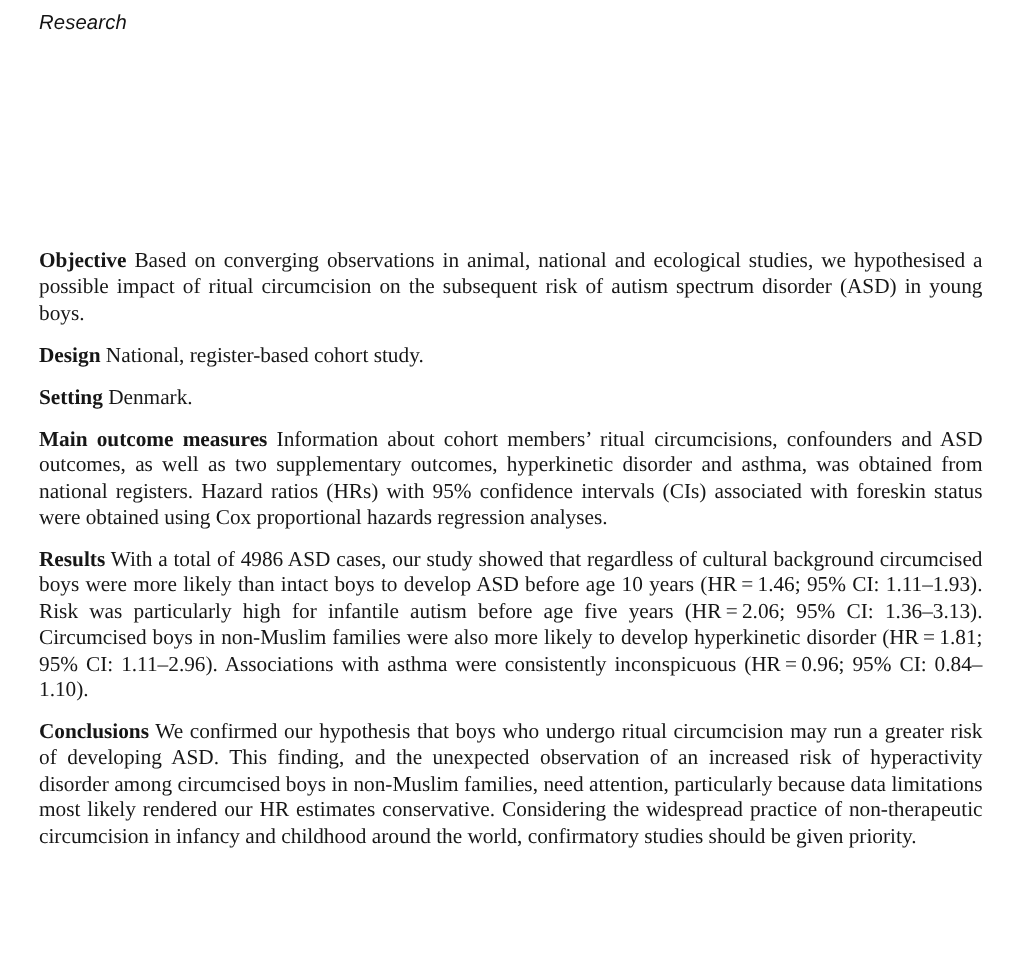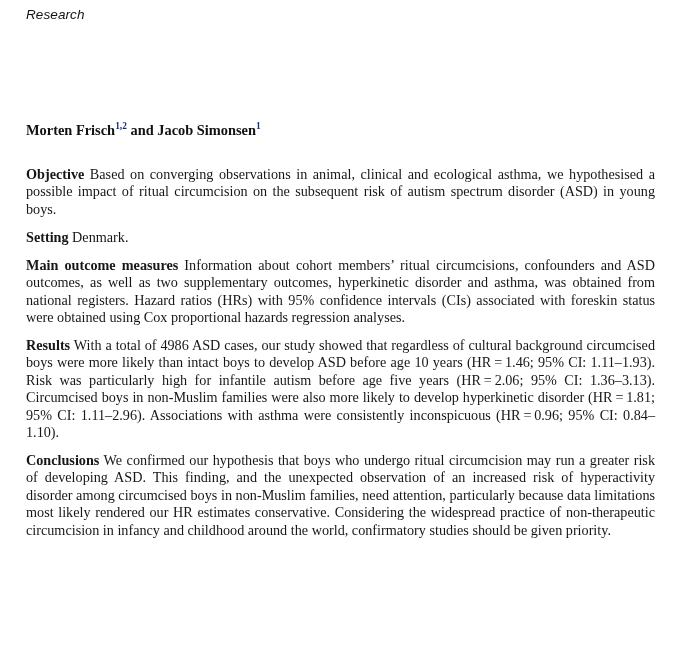--- a/index.html
+++ b/index.html
@@ -95,28 +95,26 @@
   }
 </style>
 </head>
 <body>
 
 <div class="page">
 
   <div class="kicker">Research</div>
 
 
-  <div class="authors">
-    <span><span>Morten Frisch</span><sup>1,2</sup></span><span> and </span><span><span>Jacob Simonsen</span><sup>1</sup></span>
-  </div>
 
   <div class="abstract">
 
-    <p class="para"><span class="lead">Objective</span><span> Based on converging observations in animal, clinical and ecological asthma, we hypothesised a possible impact of ritual circumcision on the subsequent risk of autism spectrum disorder (ASD) in young boys.</span></p>
+    <p class="para"><span class="lead">Objective</span><span> Based on converging observations in animal, national and ecological studies, we hypothesised a possible impact of ritual circumcision on the subsequent risk of autism spectrum disorder (ASD) in young boys.</span></p>
 
+    <p class="para"><span class="lead">Design</span><span> National, register-based cohort study.</span></p>
 
     <p class="para"><span class="lead">Setting</span><span> Denmark.</span></p>
 
 
     <p class="para"><span class="lead">Main outcome measures</span><span> Information about cohort members’ ritual circumcisions, confounders and ASD outcomes, as well as two supplementary outcomes, hyperkinetic disorder and asthma, was obtained from national registers. Hazard ratios (HRs) with 95% confidence intervals (CIs) associated with foreskin status were obtained using Cox proportional hazards regression analyses.</span></p>
 
     <p class="para"><span class="lead">Results</span><span> With a total of 4986 ASD cases, our study showed that regardless of cultural background circumcised boys were more likely than intact boys to develop ASD before age 10 years (HR = 1.46; 95% CI: 1.11–1.93). Risk was particularly high for infantile autism before age five years (HR = 2.06; 95% CI: 1.36–3.13). Circumcised boys in non-Muslim families were also more likely to develop hyperkinetic disorder (HR = 1.81; 95% CI: 1.11–2.96). Associations with asthma were consistently inconspicuous (HR = 0.96; 95% CI: 0.84–1.10).</span></p>
 
     <p class="para"><span class="lead">Conclusions</span><span> We confirmed our hypothesis that boys who undergo ritual circumcision may run a greater risk of developing ASD. This finding, and the unexpected observation of an increased risk of hyperactivity disorder among circumcised boys in non-Muslim families, need attention, particularly because data limitations most likely rendered our HR estimates conservative. Considering the widespread practice of non-therapeutic circumcision in infancy and childhood around the world, confirmatory studies should be given priority.</span></p>
 

